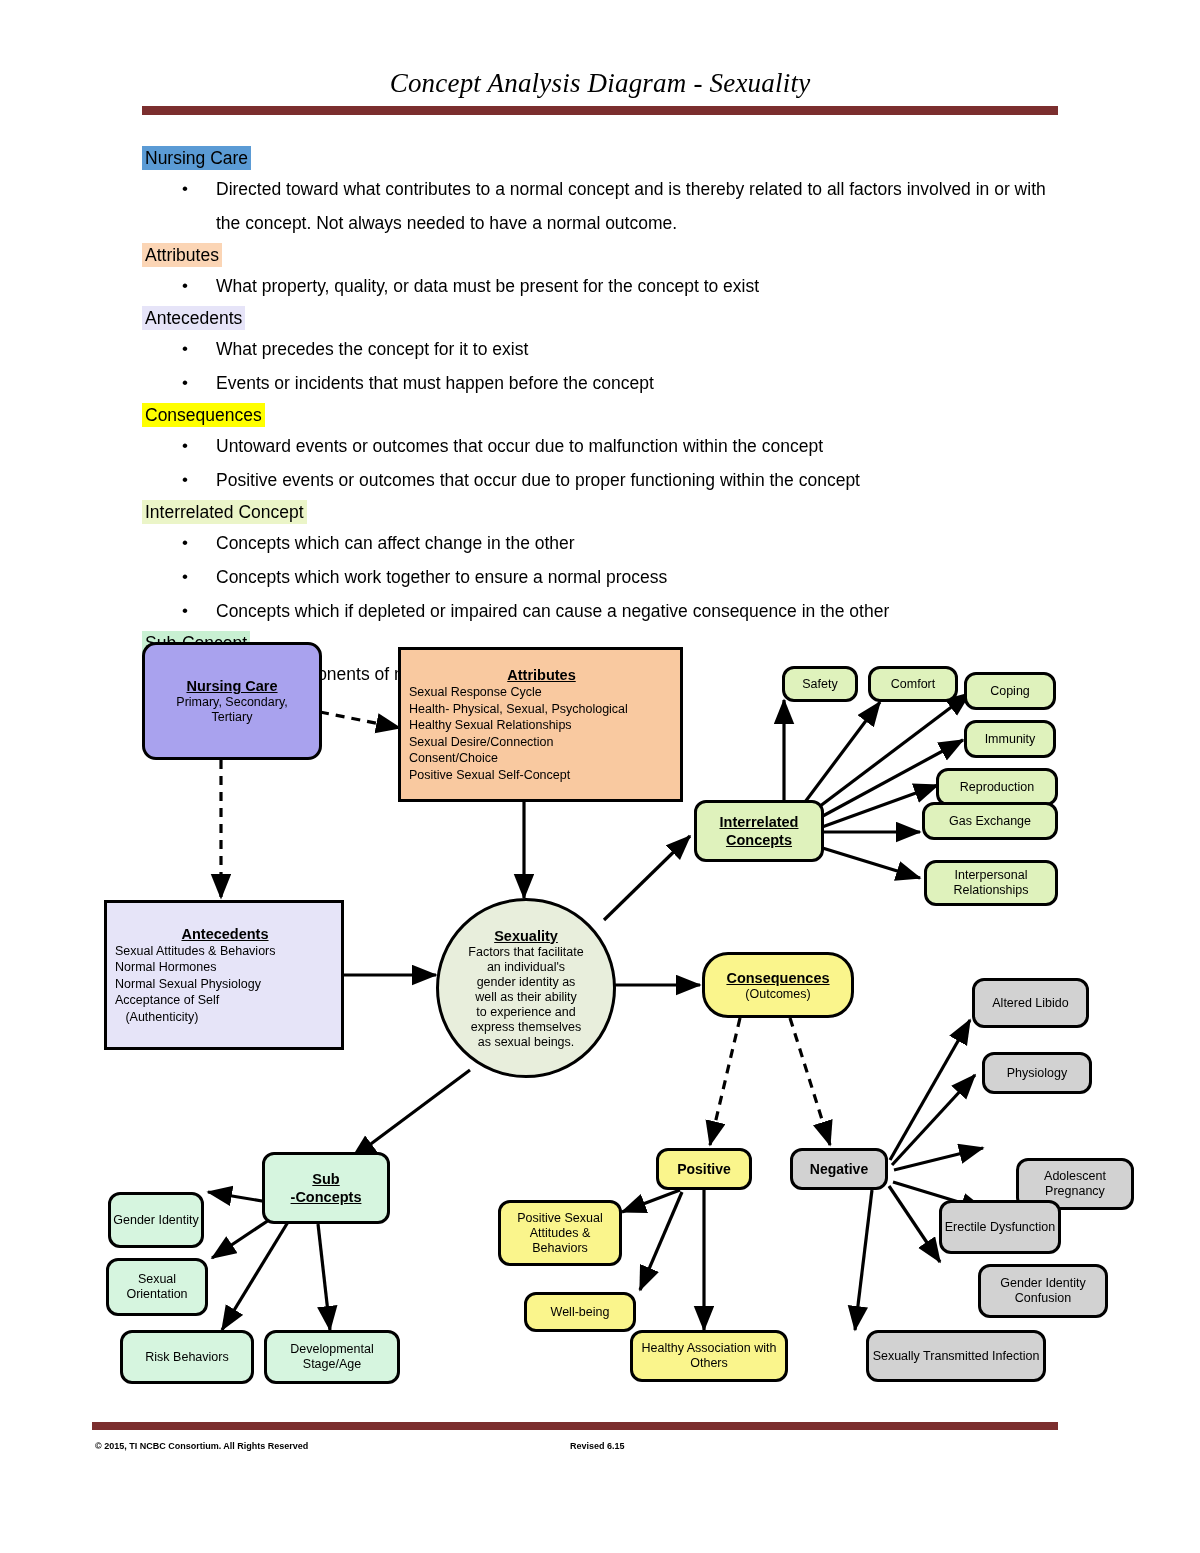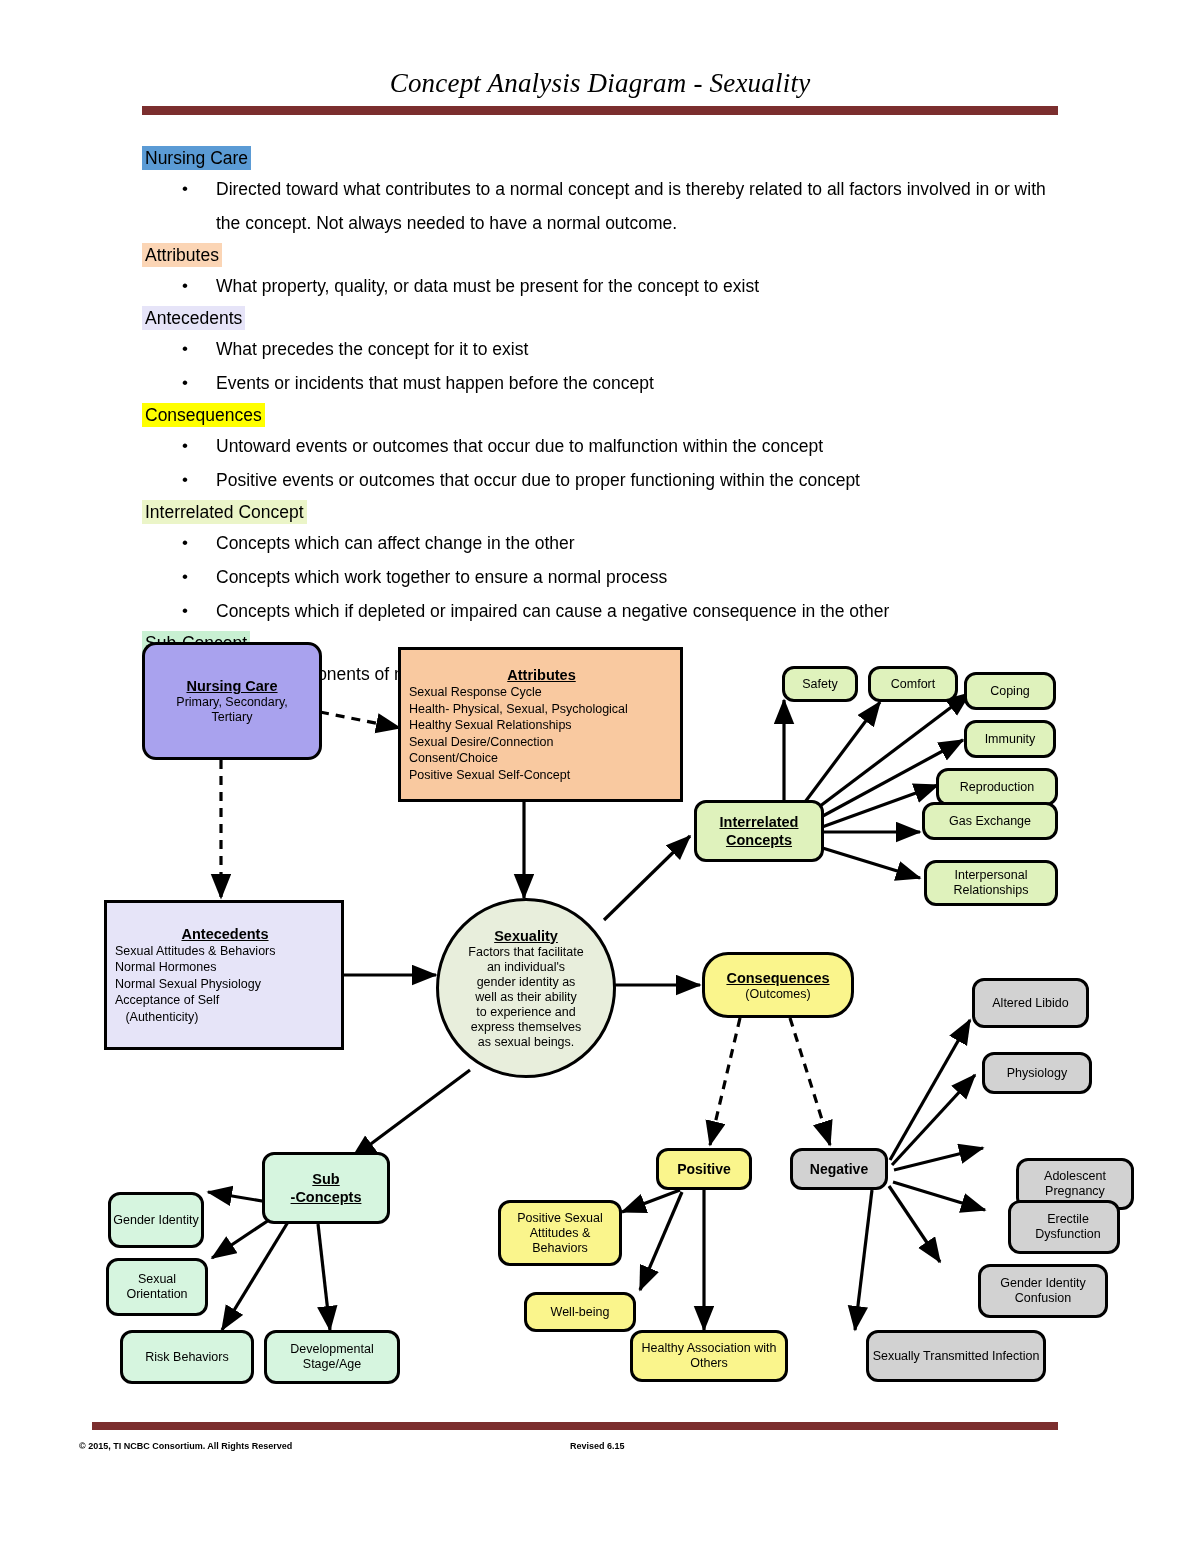--- a/index.html
+++ b/index.html
@@ -39,21 +39,21 @@
   .gray{background:#D2D2D2;}
   .peach{background:#F9C9A0;}
   .lav{background:#E6E4F8;}
   .purple{background:#A9A2EE;}
   .circlebox{background:#E8EEDC;border-radius:50%;}
   .leftlist{align-items:flex-start;text-align:left;padding:4px 6px 4px 8px;}
   .leftlist .ln{display:block;font-size:12.5px;line-height:16.5px;}
 
   
   #footer-rule{position:absolute;left:92px;top:1422px;width:966px;height:8px;background:#7B2E2E;}
-  #footer-left{position:absolute;left:79px;top:1441px;font-size:9px;font-weight:bold;}
+  #footer-left{position:absolute;left:95px;top:1441px;font-size:9px;font-weight:bold;}
   #footer-right{position:absolute;left:570px;top:1441px;font-size:9px;font-weight:bold;}
 </style>
 </head>
 <body>
 
 <div id="doc-title">Concept Analysis Diagram - Sexuality</div>
 <div id="header-rule"></div>
 
 <div id="legend">
 
@@ -232,21 +232,21 @@
 
   <div class="node gray rounded" style="left:972px;top:348px;width:117px;height:50px;">
     <span>Altered Libido</span>
     </div>
   <div class="node gray rounded" style="left:982px;top:422px;width:110px;height:42px;">
     <span>Physiology</span>
     </div>
   <div class="node gray rounded" style="left:1016px;top:484px;width:118px;height:52px;margin-top:44px;">
     <span>Adolescent Pregnancy</span>
     </div>
-  <div class="node gray rounded" style="left:1008px;top:570px;width:112px;height:54px;padding-left:8px;">
+  <div class="node gray rounded" style="left:939px;top:570px;width:122px;height:54px;">
     <span>Erectile Dysfunction</span>
     </div>
   <div class="node gray rounded" style="left:978px;top:634px;width:130px;height:54px;">
     <span>Gender Identity Confusion</span>
     </div>
   <div class="node gray rounded" style="left:866px;top:700px;width:180px;height:52px;">
     <span>Sexually Transmitted Infection</span>
     </div>
 
   <div class="node green rounded" style="left:262px;top:522px;width:128px;height:72px;">

